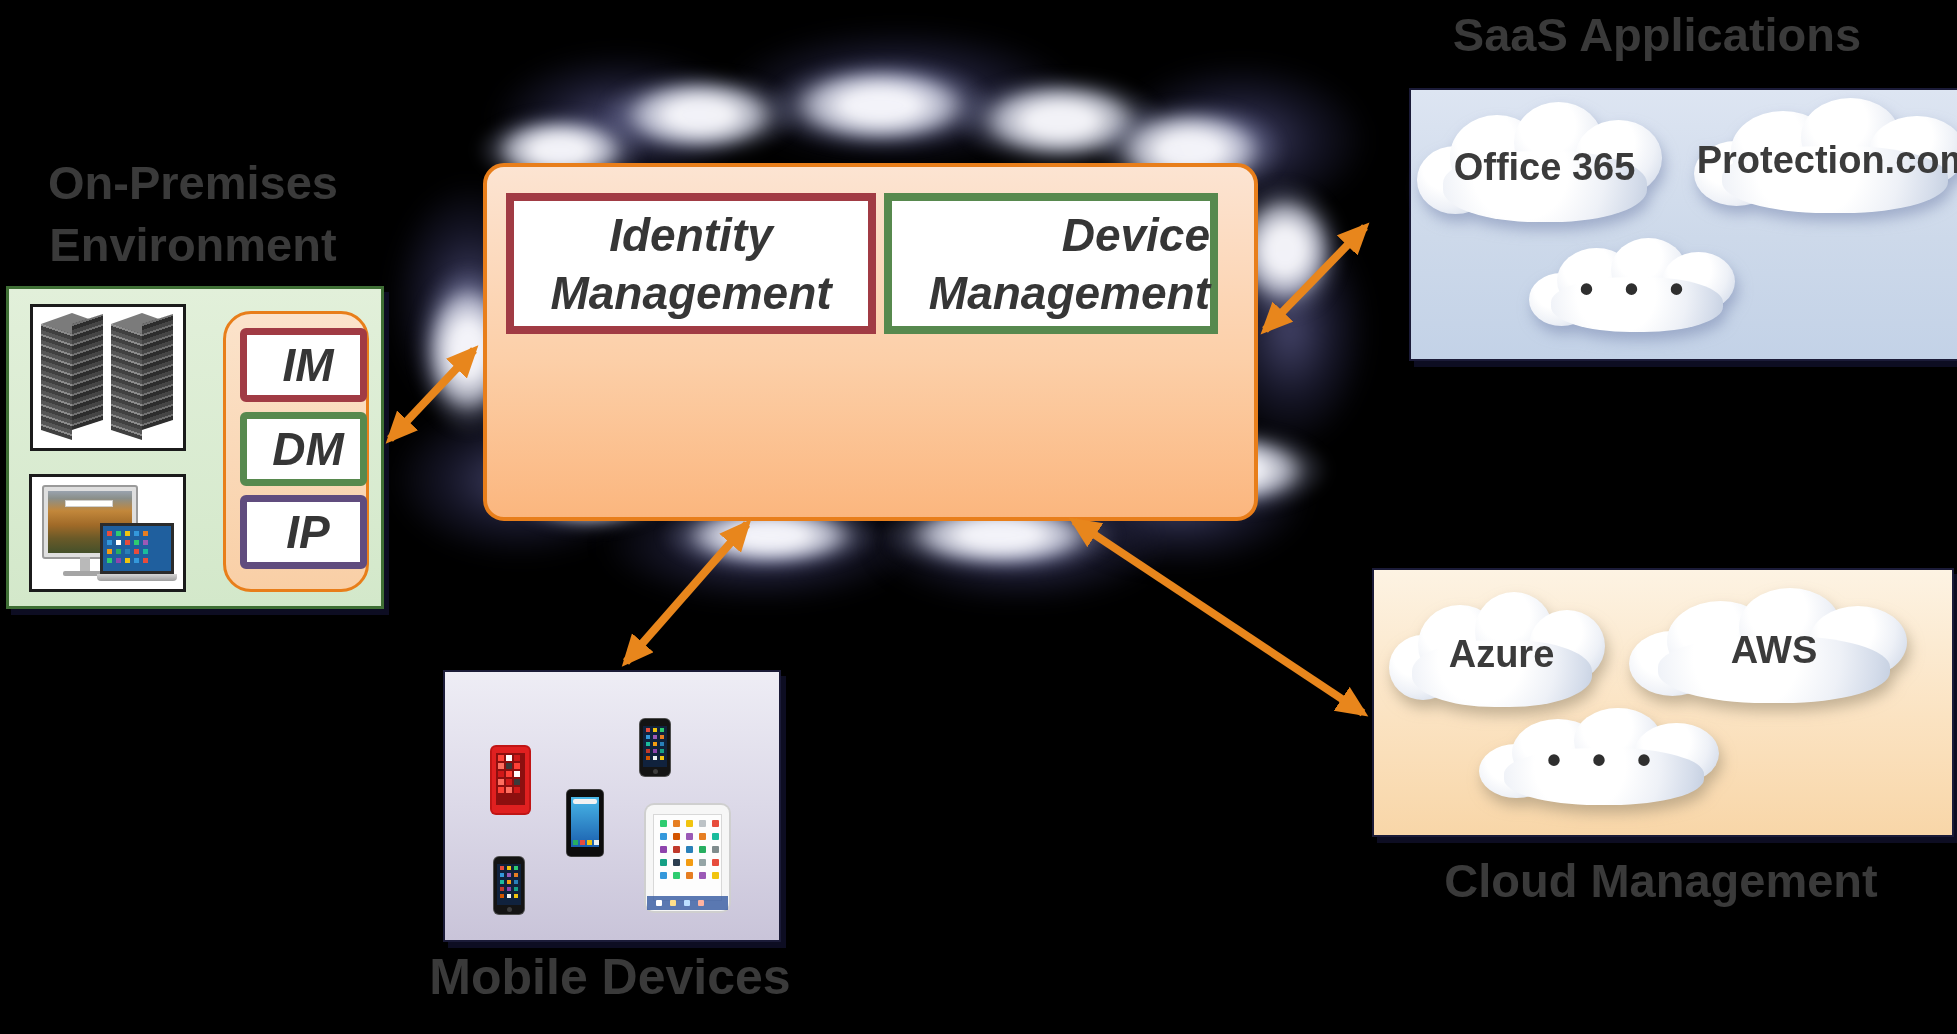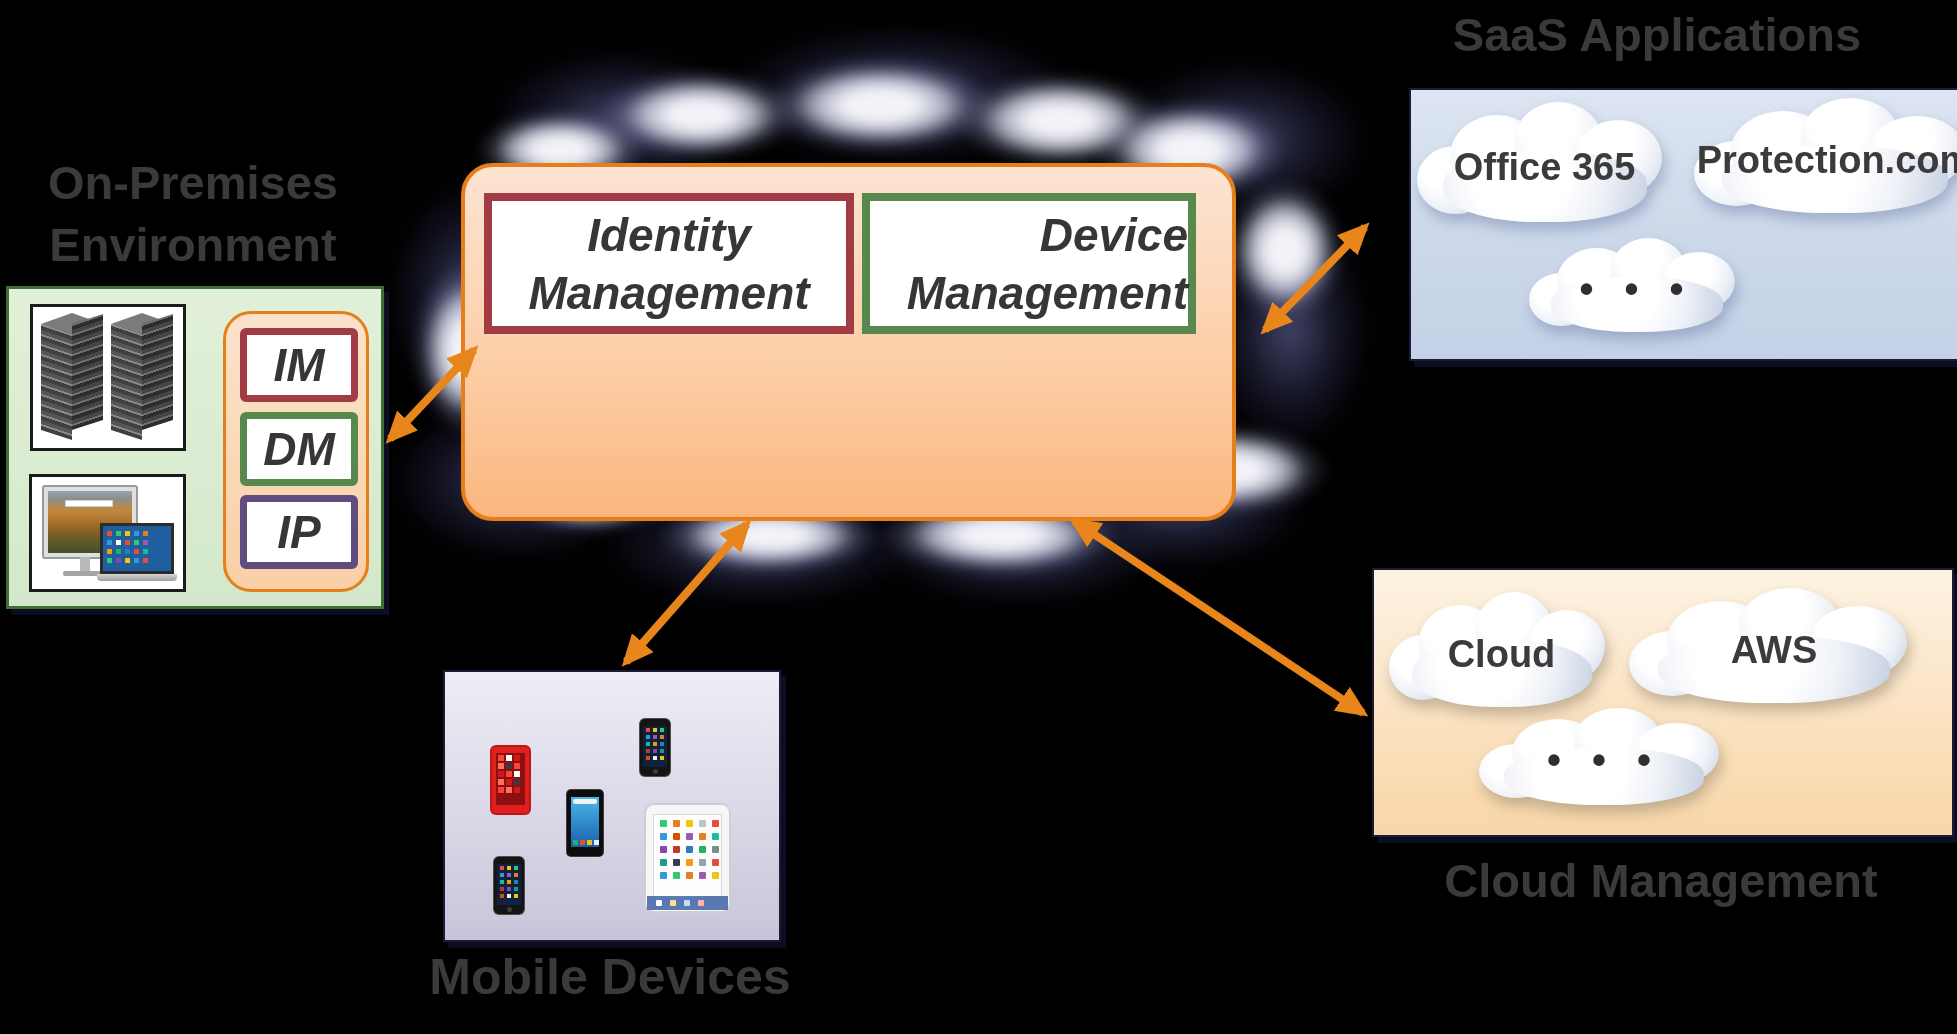--- a/index.html
+++ b/index.html
@@ -8,21 +8,21 @@
   
   .abs{position:absolute;}
   .title{font-weight:bold;color:#3a3a3a;text-align:center;}
   .big-title{font-size:47px;line-height:62px;}
   
   .hub-cloud{position:absolute;inset:0;z-index:1;pointer-events:none;}
   .hub-cloud i{position:absolute;border-radius:50%;display:block;}
   .bd{background:radial-gradient(closest-side,rgba(72,72,112,.95),rgba(40,40,72,.55) 55%,rgba(0,0,12,0) 100%);filter:blur(10px);}
   .bw{background:radial-gradient(closest-side,rgba(250,250,255,.97) 0 30%,rgba(216,219,236,.78) 55%,rgba(150,156,192,.25) 78%,rgba(0,0,0,0) 100%);filter:blur(6px);}
   
-  .hub{left:461px;top:163px;width:767px;height:350px;z-index:3;border-radius:32px;
+  .hub{left:483px;top:163px;width:767px;height:350px;z-index:3;border-radius:21px;
        border:4px solid #e87e1a;background:linear-gradient(180deg,#fce4d2 0%,#fccfa8 55%,#fbb67e 100%);}
   .hub-box{position:absolute;background:#fff;display:flex;align-items:center;justify-content:center;
            font-weight:bold;font-style:italic;font-size:46px;line-height:58px;text-align:center;color:#363636;}
   .b-red{border:8px solid #a13b44;}
   .b-green{border:8px solid #57894e;text-align:right;}
   .b-purple{border:8px solid #604c7e;}
   .hub-identity{left:19px;top:26px;width:354px;height:125px;}
   .hub-device{left:397px;top:26px;width:318px;height:125px;}
   .hub-info{left:169px;top:174px;width:377px;height:126px;}
   
@@ -33,21 +33,21 @@
               background:linear-gradient(180deg,#dde5f2 0%,#cdd9ea 55%,#c3d2e7 100%);margin-left:37px;}
   .plat-panel{left:1372px;top:568px;width:578px;height:265px;z-index:2;
               background:linear-gradient(180deg,#fdf3e3,#fbe3c2 55%,#f8d6a8);}
   .mobile-panel{left:443px;top:670px;width:334px;height:268px;z-index:2;
               background:linear-gradient(180deg,#eeedf5,#dcd9e8 50%,#c9c4d9);}
   
   .white-card{position:absolute;background:#fff;border:3px solid #1b1b1b;}
   .op-badges{position:absolute;left:214px;top:22px;width:140px;height:275px;border-radius:28px;
              border:3px solid #e87e1a;background:linear-gradient(180deg,#fbe3cb,#f9cfa6);}
   .badge{position:absolute;left:14px;width:104px;height:60px;background:#fff;border-radius:6px;
-         display:flex;align-items:center;justify-content:center;font-weight:bold;font-style:italic;font-size:46px;color:#363636;}
+         display:flex;align-items:center;justify-content:center;font-weight:bold;font-style:italic;font-size:46px;color:#363636;padding-left:9px;}
   .badge.im{top:14px;border:7px solid #a13b44;}
   .badge.dm{top:98px;border:7px solid #57894e;}
   .badge.ip{top:181px;border:7px solid #604c7e;}
   
   .tower{position:relative;width:62px;height:132px;}
   .tower .topf{position:absolute;left:0;top:2px;width:62px;height:22px;background:#7b7b7b;
                clip-path:polygon(50% 0,100% 50%,50% 100%,0 50%);}
   .tower .front{position:absolute;left:0;top:13px;width:31px;height:106px;transform:skewY(18deg);transform-origin:top left;
                background:repeating-linear-gradient(#8a8a8a 0 2px,#404040 2px 6px,#565656 6px 10px);}
   .tower .side{position:absolute;left:31px;top:13px;width:31px;height:106px;transform:skewY(-18deg);transform-origin:top left;
@@ -220,21 +220,21 @@
     </div>
   </div>
 
   <div class="abs plat-panel panel">
     <div class="fcloud warm" style="left:15px;top:22px;width:225px;height:125px;">
       <span class="puff p1"></span>
         <span class="puff p2"></span>
         <span class="puff p3"></span>
         <span class="puff p4"></span>
         <span class="puff p5"></span>
-      <span class="lbl">Cloud</span>
+      <span class="lbl">Azure</span>
     </div>
     <div class="fcloud warm" style="left:255px;top:18px;width:290px;height:125px;">
       <span class="puff p1"></span>
         <span class="puff p2"></span>
         <span class="puff p3"></span>
         <span class="puff p4"></span>
         <span class="puff p5"></span>
       <span class="lbl">AWS</span>
     </div>
     <div class="fcloud warm dots" style="left:105px;top:138px;width:250px;height:105px;">

